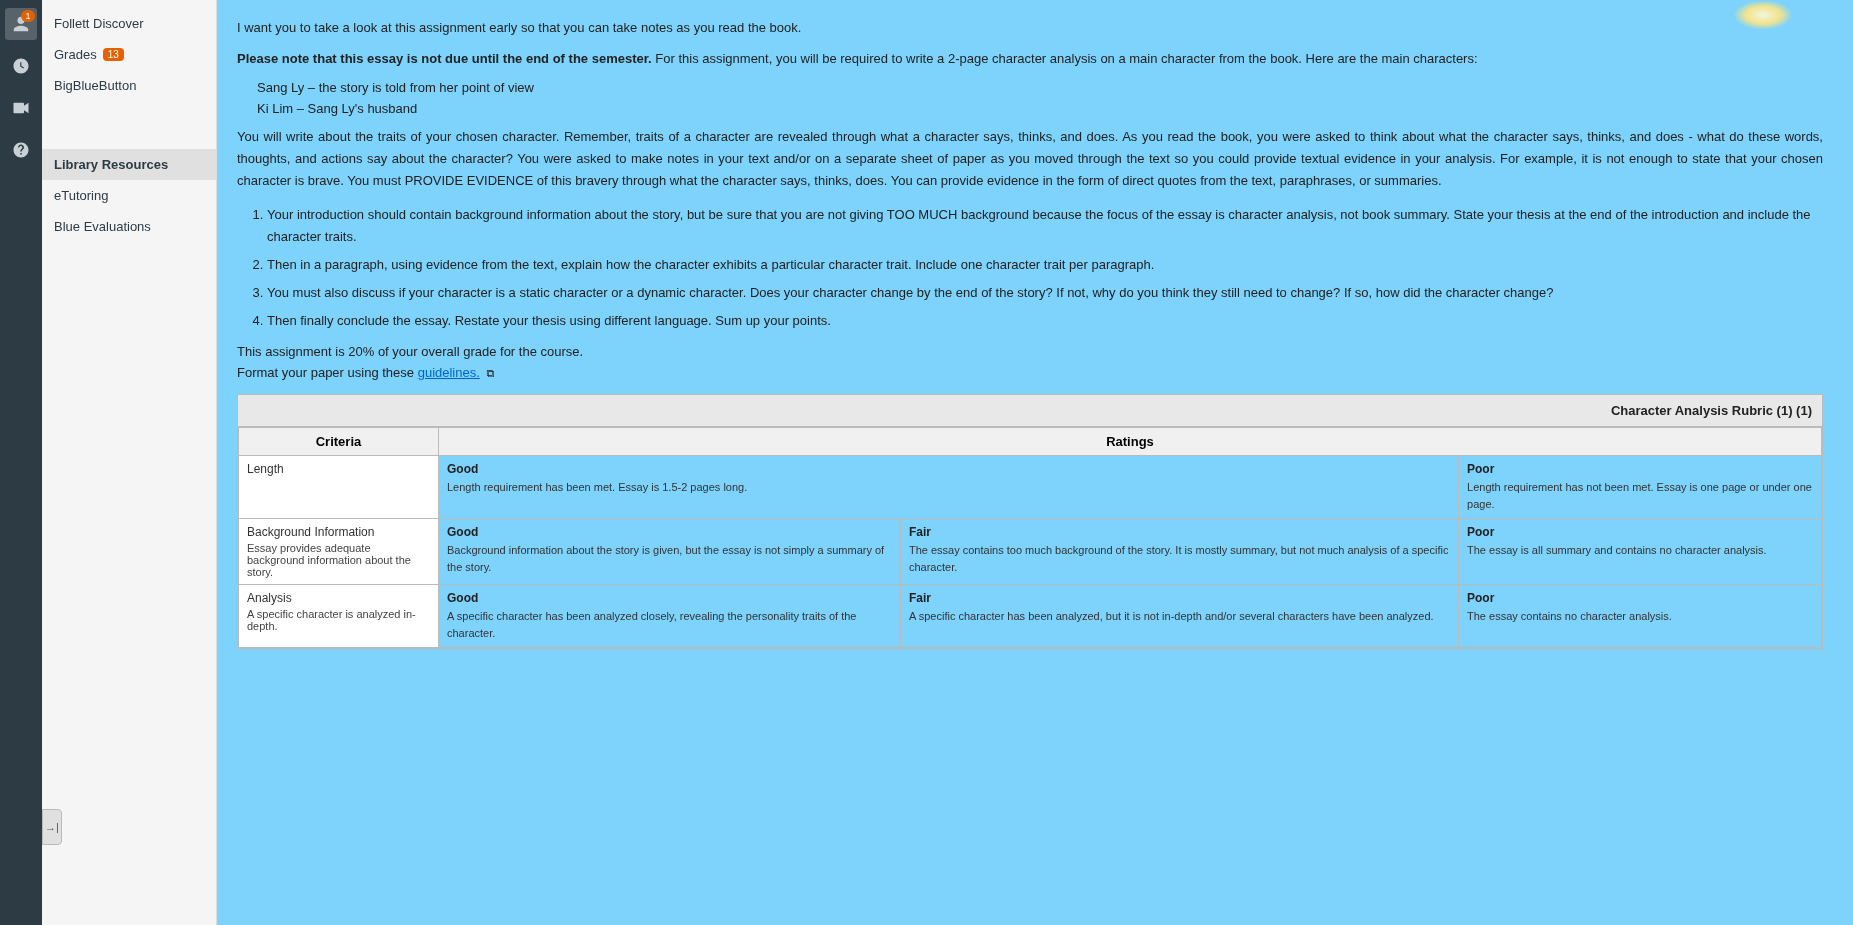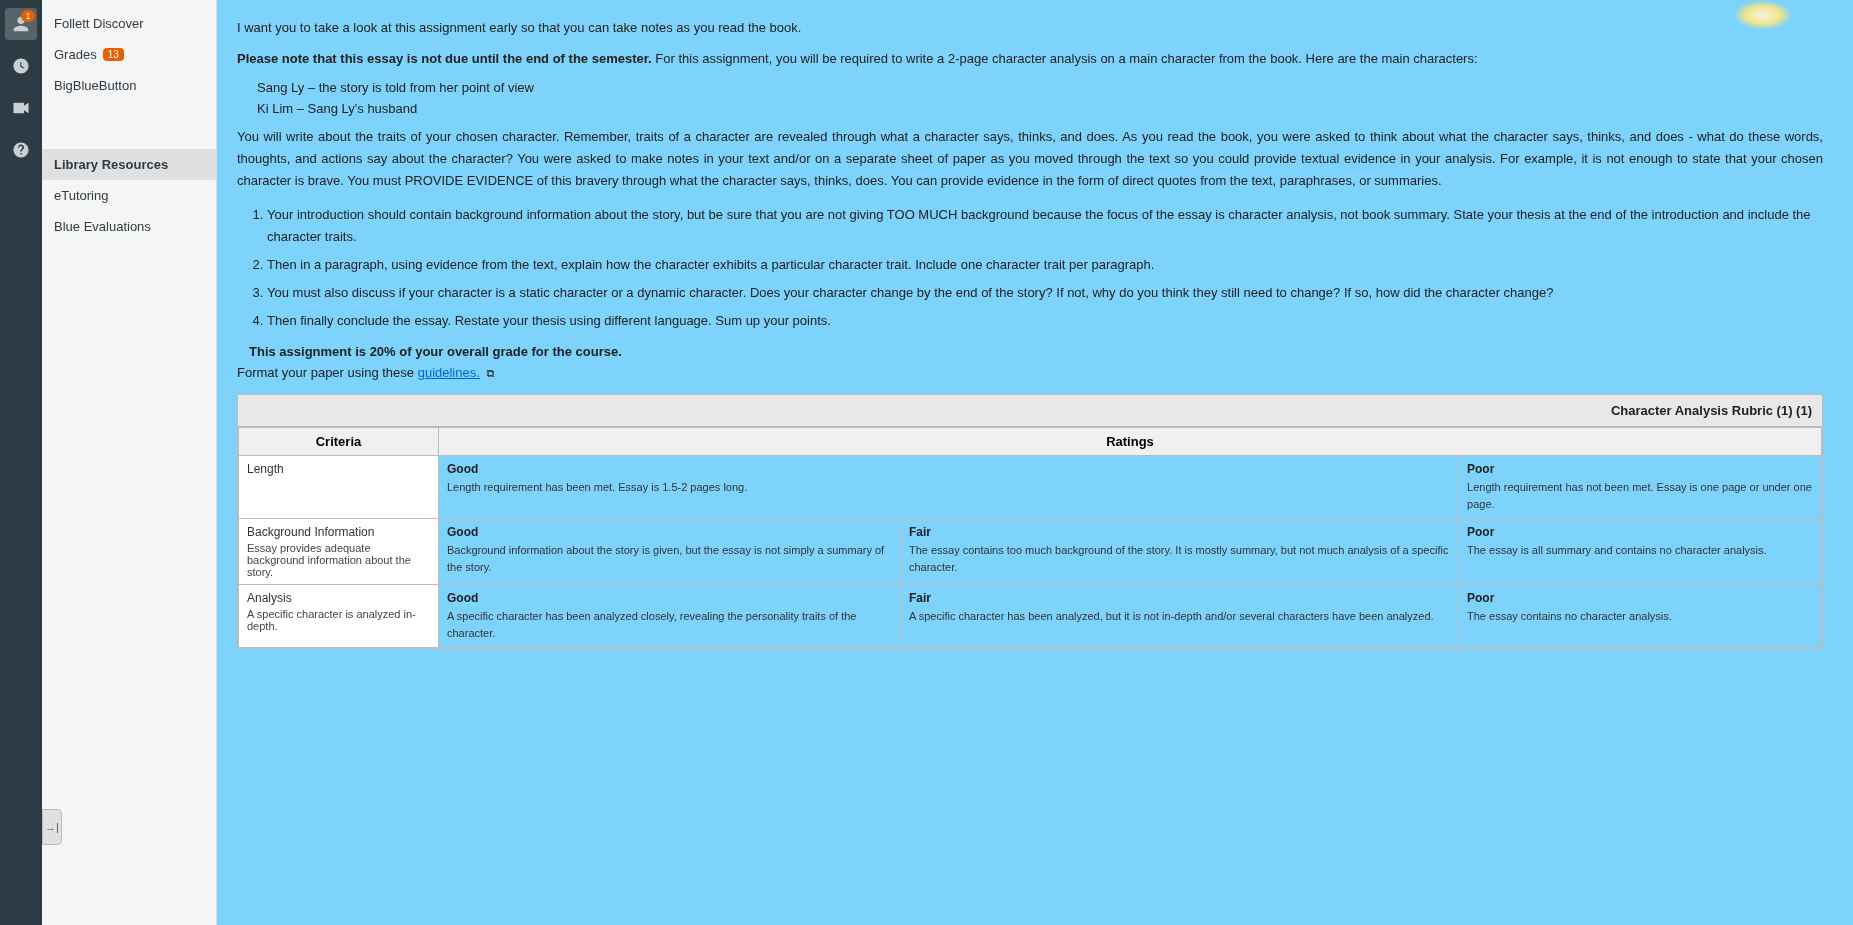--- a/index.html
+++ b/index.html
@@ -119,22 +119,21 @@
     .numbered-list li {
       font-size: 13px;
       line-height: 1.7;
       color: #222;
       margin-bottom: 6px;
     }
 
     .assignment-note {
       font-size: 13px;
       color: #222;
-      margin: 10px 0 6px 12px;
-      font-weight: bold;
+      margin: 10px 0 6px 0;
     }
 
     .format-line {
       font-size: 13px;
       color: #222;
       margin: 4px 0 14px 0;
     }
 
     .format-link {
       color: #0066cc;

